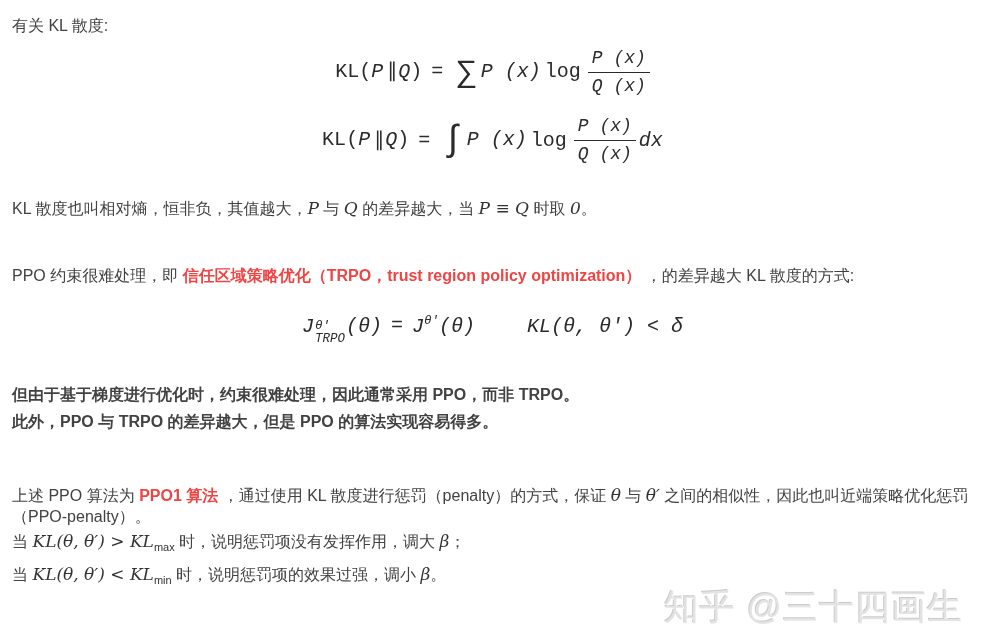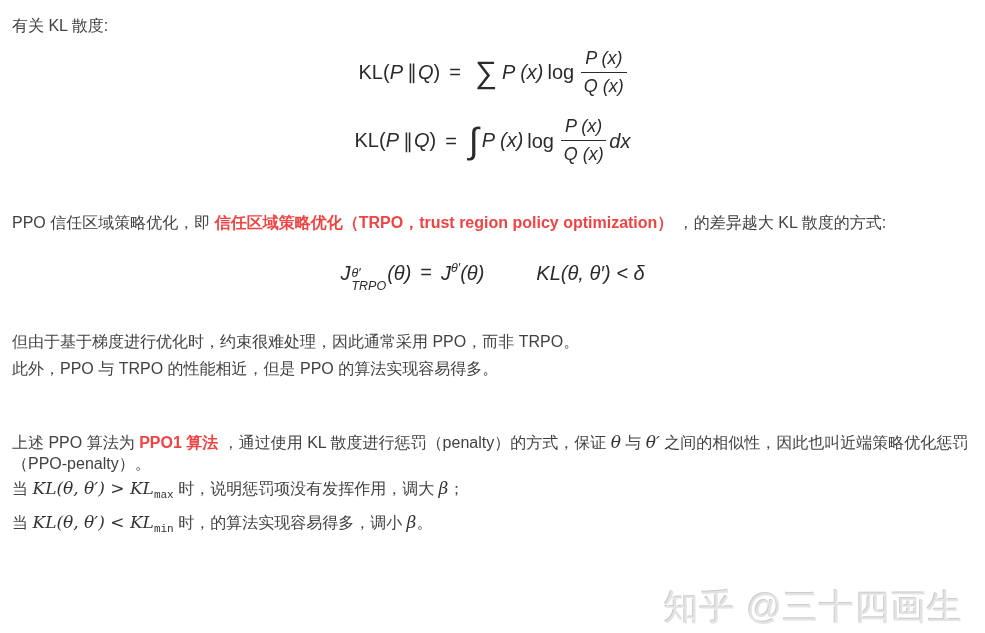--- a/index.html
+++ b/index.html
@@ -8,24 +8,24 @@
     background:#ffffff;
     font-family:"Liberation Sans","DejaVu Sans",sans-serif;
     font-size:16px;color:#424242;
   }
   .doc{padding:14px 12px 0 12px;}
   p,.line{margin:0;line-height:27px;}
   #p-intro{line-height:24px;}
   .b{font-weight:700;color:#ef4444;}
   
   .m{font-family:"DejaVu Serif","Liberation Serif",serif;font-style:italic;font-size:17px;color:#333333;}
-  .msub{font-family:Liberation Mono, monospace;font-style:normal;font-size:11px;color:#333333;}
+  .msub{font-family:Liberation Sans, sans-serif;font-style:normal;font-size:11px;color:#333333;}
   
   .formula{
-    text-align:center;font-family:Liberation Sans, sans-serif;
+    text-align:center;font-family:Liberation Mono, monospace;
     font-size:20px;color:#2b2b2b;line-height:1;padding:4px 0;
   }
   .formula .mi{font-style:italic;}
   .formula .rm{font-style:normal;}
   .formula-mid span{vertical-align:middle;}
   .eq{margin:0 9px;}
   .bigop{font-size:31px;margin:0 5px;}
   .intop{font-size:36px;margin:0 3px;}
   .dbar{margin:0 1px 0 4px;}
   .logword{margin:0 5px 0 4px;}
@@ -37,21 +37,21 @@
   .stack{display:inline-block;text-align:left;vertical-align:-11px;line-height:1.1;margin:0 1px;}
   .ssup,.ssub{display:block;font-size:12.5px;}
   .ssup2{font-size:12.5px;}
   .gap{display:inline-block;width:52px;}
   
   #f1{margin-top:6px;}
   #f2{margin-top:12px;}
   #p-klprops{margin-top:26px;}
   #p-trpo-intro{margin-top:40px;}
   #f3{margin-top:22px;}
-  #p-trpo-note{margin-top:30px;}
+  #p-trpo-note{margin-top:30px;font-weight:bold;}
   #p-ppo1{margin-top:50px;}
   #p-adaptive{margin-top:17px;}
   #p-rules{margin-top:0;}
   
   .wm{
     position:absolute;top:584px;right:22px;
     font-size:35px;letter-spacing:1px;color:#e3e3e3;
     text-shadow:1px 1px 0 #ffffff,-1px -1px 0 #cccccc;
     white-space:nowrap;
   }
@@ -64,35 +64,36 @@
   <p id="p-intro"><span>有关 KL 散度:</span></p>
 
   <div id="f1" class="formula formula-mid">
     <span class="rm">KL</span><span class="rm">(</span><span class="mi">P</span><span class="rm dbar">∥</span><span class="mi">Q</span><span class="rm">)</span><span class="rm eq">=</span><span class="rm bigop">∑</span><span class="mi">P (x)</span><span class="rm logword">log</span><span class="frac"><span class="num mi">P (x)</span><span class="den mi">Q (x)</span></span>
   </div>
 
   <div id="f2" class="formula formula-mid">
     <span class="rm">KL</span><span class="rm">(</span><span class="mi">P</span><span class="rm dbar">∥</span><span class="mi">Q</span><span class="rm">)</span><span class="rm eq">=</span><span class="rm intop">∫</span><span class="mi">P (x)</span><span class="rm logword">log</span><span class="frac"><span class="num mi">P (x)</span><span class="den mi">Q (x)</span></span><span class="mi dx">dx</span>
   </div>
 
+  <p id="p-klprops"><span>KL 散度也叫相对熵，恒非负，其值越大，</span><span class="m">P</span><span> 与 </span><span class="m">Q</span><span> 的差异越大，当 </span><span class="m">P ≡ Q</span><span> 时取 </span><span class="m">0</span><span>。</span></p>
 
-  <p id="p-trpo-intro"><span>PPO 信任区域策略优化，即 </span><span class="b">信任区域策略优化（TRPO，trust region policy optimization）</span><span> ，的差异越大 KL 散度的方式:</span></p>
+  <p id="p-trpo-intro"><span>PPO 约束很难处理，即 </span><span class="b">信任区域策略优化（TRPO，trust region policy optimization）</span><span> ，的差异越大 KL 散度的方式:</span></p>
 
   <div id="f3" class="formula">
     <span class="mi">J</span><span class="stack"><span class="ssup mi">θ′</span><span class="ssub mi">TRPO</span></span><span class="mi">(θ)</span><span class="rm eq">=</span><span class="mi">J</span><sup class="mi ssup2">θ′</sup><span class="mi">(θ)</span><span class="gap"></span><span class="mi">KL(θ, θ′) &lt; δ</span>
   </div>
 
   <div id="p-trpo-note">
     <div class="line">但由于基于梯度进行优化时，约束很难处理，因此通常采用 PPO，而非 TRPO。</div>
-    <div class="line">此外，PPO 与 TRPO 的性能相近，但是 PPO 的算法实现容易得多。</div>
+    <div class="line">此外，PPO 与 TRPO 的差异越大，但是 PPO 的算法实现容易得多。</div>
   </div>
 
   <div id="p-ppo1"><span>上述 PPO 算法为 </span><span class="b">PPO1 算法</span><span> ，通过使用 KL 散度进行惩罚（penalty）的方式，保证 </span><span class="m">θ</span><span> 与 </span><span class="m">θ′</span><span> 之间的相似性，因此也叫近端策略优化惩罚</span><br><span>（PPO-penalty）。</span></div>
 
 
   <div id="p-rules">
     <div class="line"><span>当 </span><span class="m">KL(θ, θ′) &gt; KL</span><sub class="msub">max</sub><span> 时，说明惩罚项没有发挥作用，调大 </span><span class="m">β</span><span>；</span></div>
-    <div class="line"><span>当 </span><span class="m">KL(θ, θ′) &lt; KL</span><sub class="msub">min</sub><span> 时，的算法实现容易得多，调小 </span><span class="m">β</span><span>。</span></div>
+    <div class="line"><span>当 </span><span class="m">KL(θ, θ′) &lt; KL</span><sub class="msub">min</sub><span> 时，说明惩罚项的效果过强，调小 </span><span class="m">β</span><span>。</span></div>
   </div>
 
 </div>
 
 <div class="wm">知乎 @三十四画生</div>
 
 </body></html>

